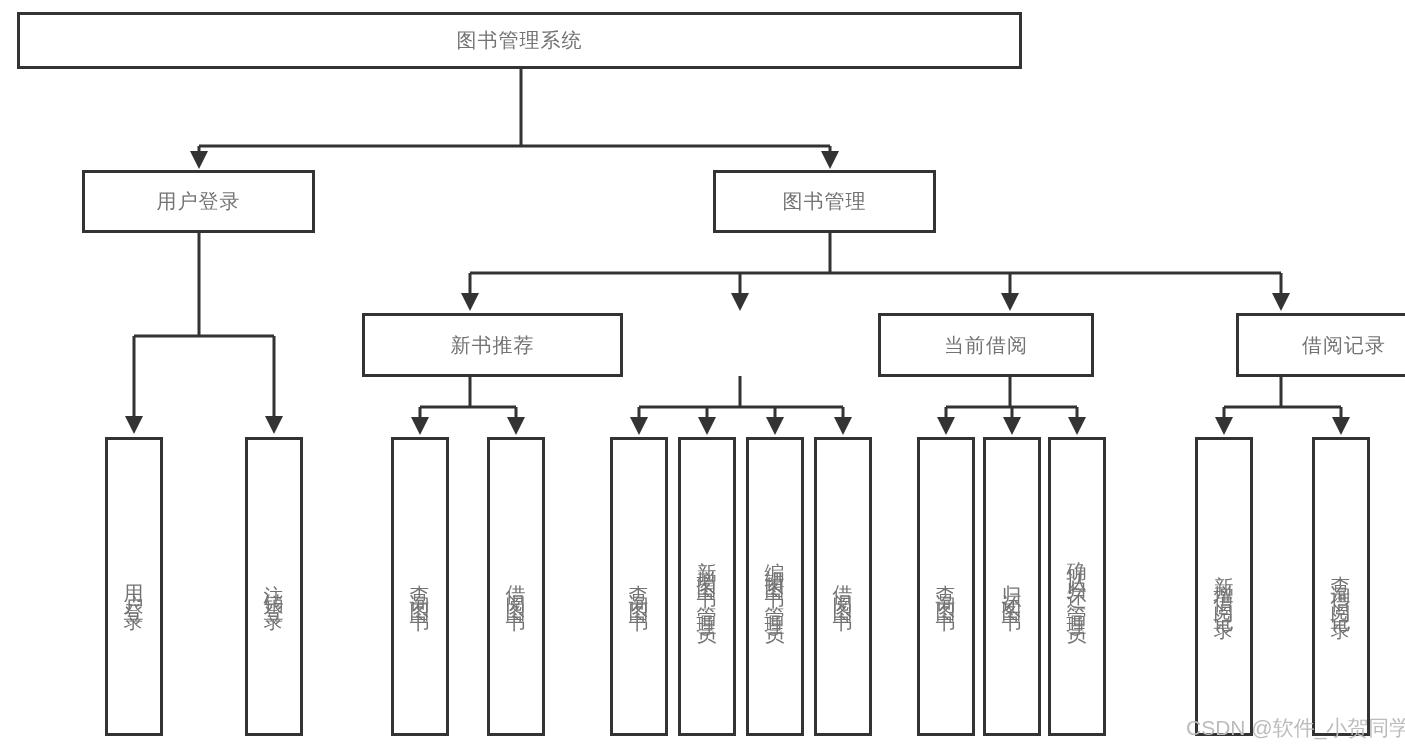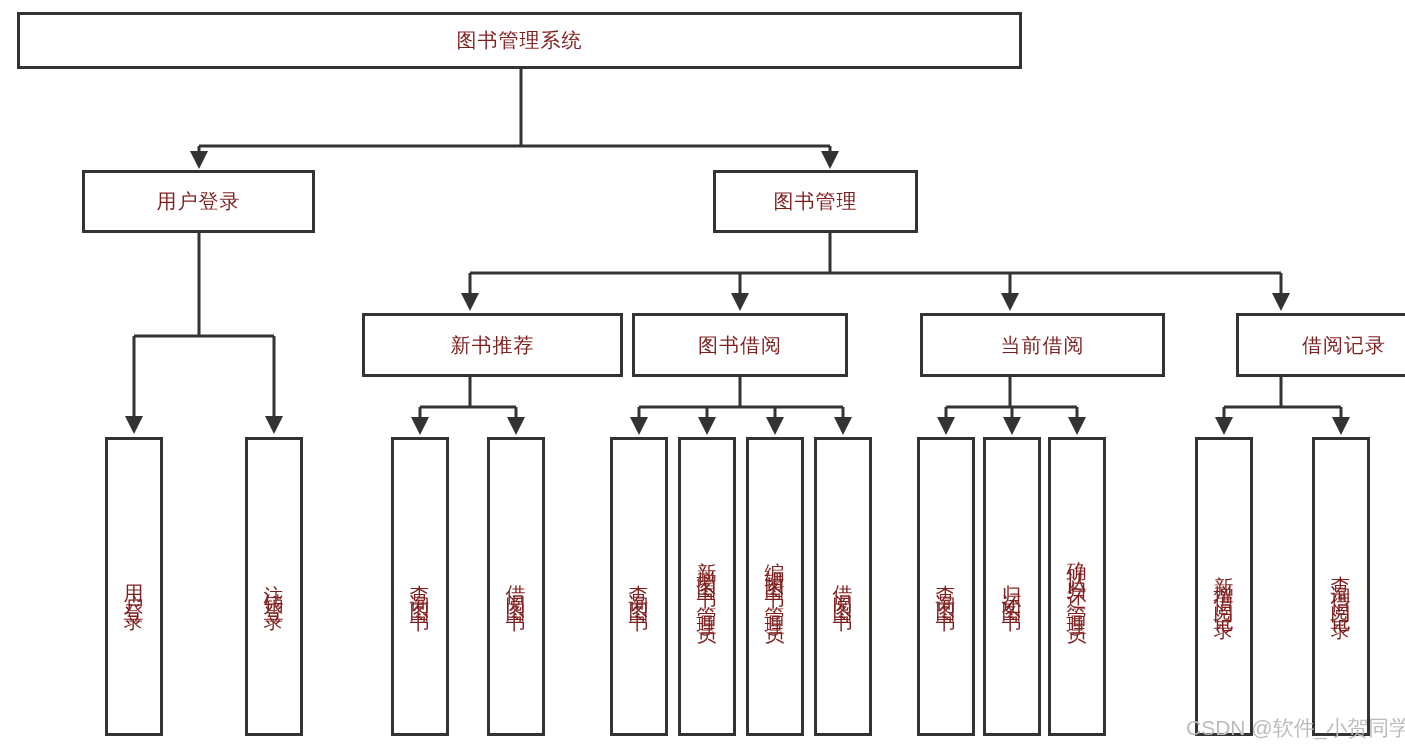--- a/index.html
+++ b/index.html
@@ -4,21 +4,21 @@
 <style>
   html,body{margin:0;padding:0;background:#ffffff;}
   .canvas{
     position:relative;width:1405px;height:747px;background:#ffffff;overflow:hidden;
     font-family:"Liberation Sans","DejaVu Sans",sans-serif;
   }
   .connectors{position:absolute;left:0;top:0;width:1405px;height:747px;}
   .box{
     position:absolute;box-sizing:border-box;border:3px solid #333333;background:#ffffff;
     display:flex;align-items:center;justify-content:center;
-    color:#7f1d1d;font-size:20px;letter-spacing:1px;white-space:nowrap;
+    color:#737373;font-size:20px;letter-spacing:1px;white-space:nowrap;
   }
   .vbox{
     writing-mode:vertical-rl;text-orientation:mixed;
     letter-spacing:9px;white-space:normal;line-height:1;
     font-size:20px;
   }
   .watermark{
     position:absolute;color:#bcbcbc;font-size:21px;letter-spacing:0px;
     left:1186px;top:714px;white-space:nowrap;
   }
@@ -47,31 +47,28 @@
              M1215 417 H1233 L1224 435 Z  M1332 417 H1350 L1341 435 Z" fill="#333333" stroke="none"></path>
   </svg>
 
   <div class="box" style="left:17px;top:12px;width:1005px;height:57px">
     <span>图书管理系统</span>
   </div>
 
   <div class="box" style="left:82px;top:170px;width:233px;height:63px">
     <span>用户登录</span>
   </div>
-  <div class="box" style="left:713px;top:170px;width:205px;height:63px">
+  <div class="box" style="left:713px;top:170px;width:223px;height:63px">
     <span>图书管理</span>
   </div>
 
   <div class="box" style="left:362px;top:313px;width:261px;height:64px">
     <span>新书推荐</span>
   </div>
-  <div class="box" style="left:632px;top:313px;width:216px;height:64px">
-    <span>图书借阅</span>
-  </div>
-  <div class="box" style="left:920px;top:313px;width:245px;height:64px">
+  <div class="box" style="left:878px;top:313px;width:216px;height:64px">
     <span>当前借阅</span>
   </div>
   <div class="box" style="left:1236px;top:313px;width:216px;height:64px">
     <span>借阅记录</span>
   </div>
 
   <div class="box vbox" style="left:105px;top:437px;width:58px;height:299px">
     <span>用户登录</span>
   </div>
   <div class="box vbox" style="left:245px;top:437px;width:58px;height:299px">

